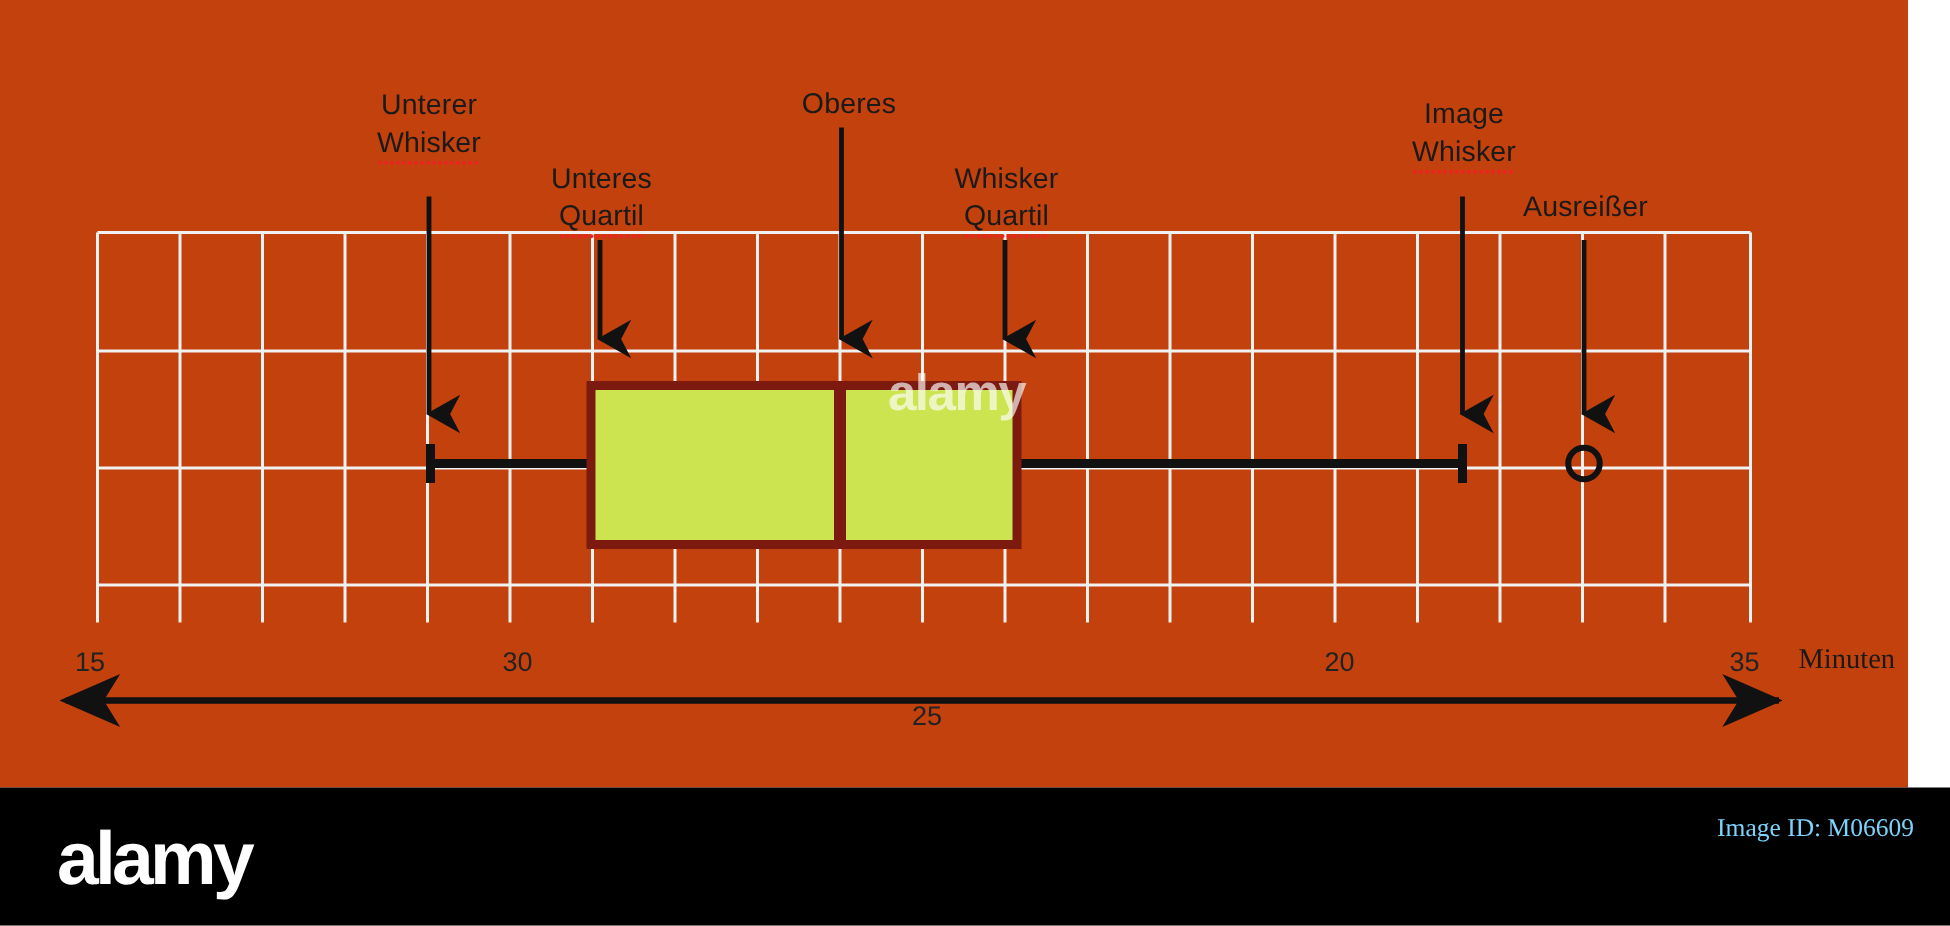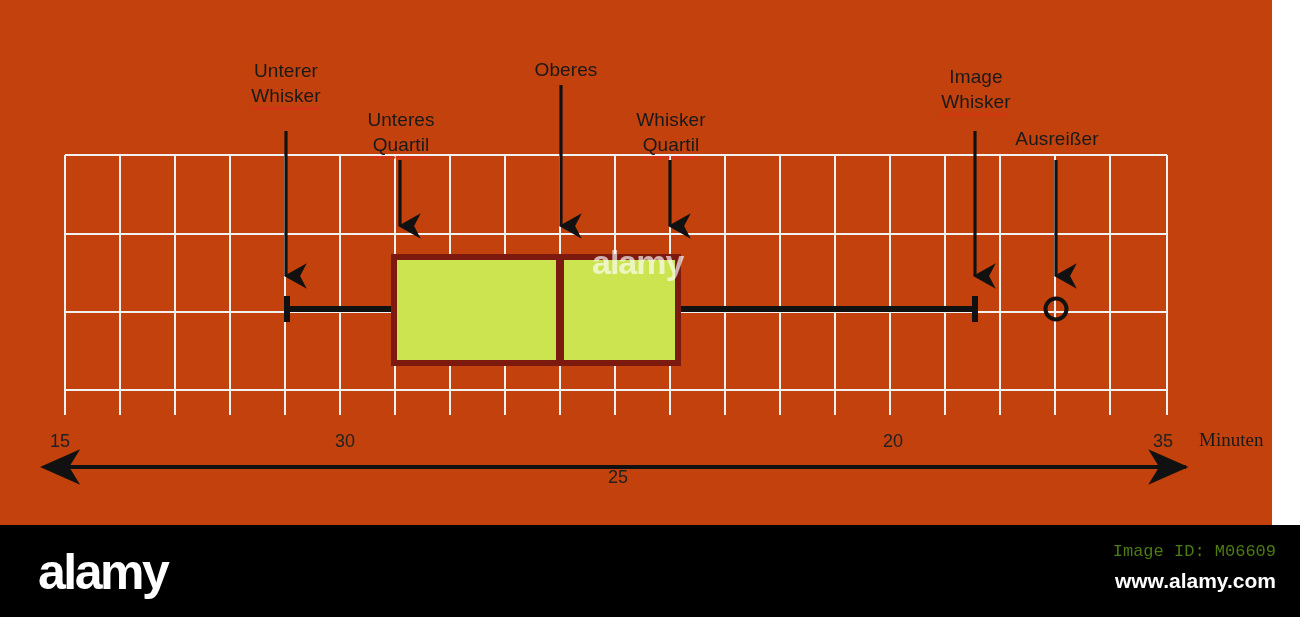--- a/index.html
+++ b/index.html
@@ -110,23 +110,23 @@
     font-weight: bold;
     font-size: 50px;
     letter-spacing: -2.5px;
     color: #ffffff;
     line-height: 54px;
   }
   #footer-image-id {
     position: absolute;
     right: 24px;
     top: 17px;
-    font-family: Liberation Mono, monospace;
+    font-family: Liberation Serif, serif;
     font-size: 17px;
-    color: #4d7c0f;
+    color: #7dd3fc;
     text-align: right;
   }
   #footer-url {
     position: absolute;
     right: 24px;
     top: 44px;
     font-family: "Liberation Sans", sans-serif;
     font-weight: bold;
     font-size: 21px;
     color: #ffffff;
@@ -250,16 +250,15 @@
     <div class="tick-label" style="left:1163px; top:431px;text-align:right;">35</div>
 
     <div id="axis-unit-label" style="left:1199px; top:429px;">Minuten</div>
 
     <div id="watermark-center">alamy</div>
   </div>
 
   <div id="footer-bar">
     <div id="footer-logo">alamy</div>
     <div id="footer-image-id">Image ID: M06609</div>
-    <div id="footer-url">www.alamy.com</div>
   </div>
 
 </div>
 
 </body></html>

